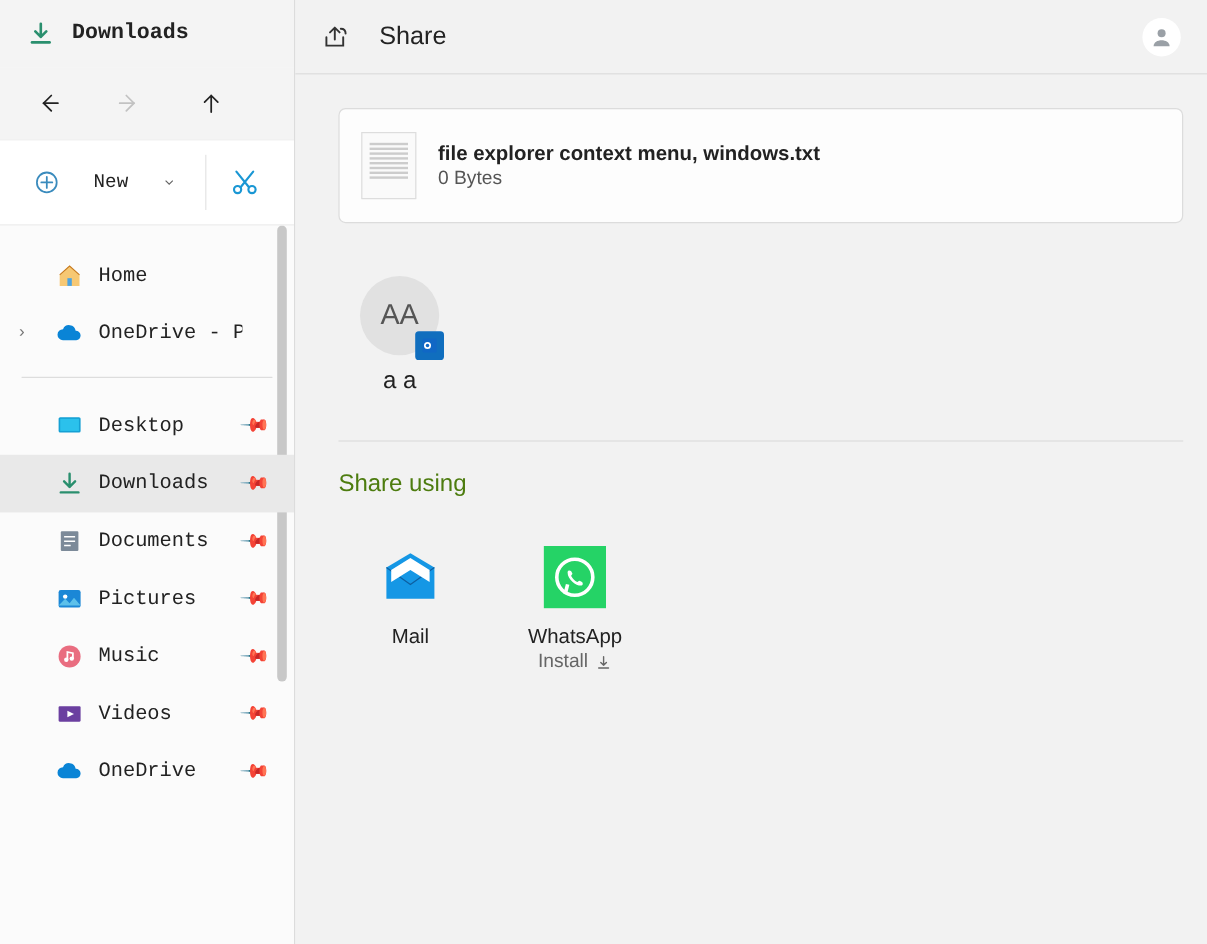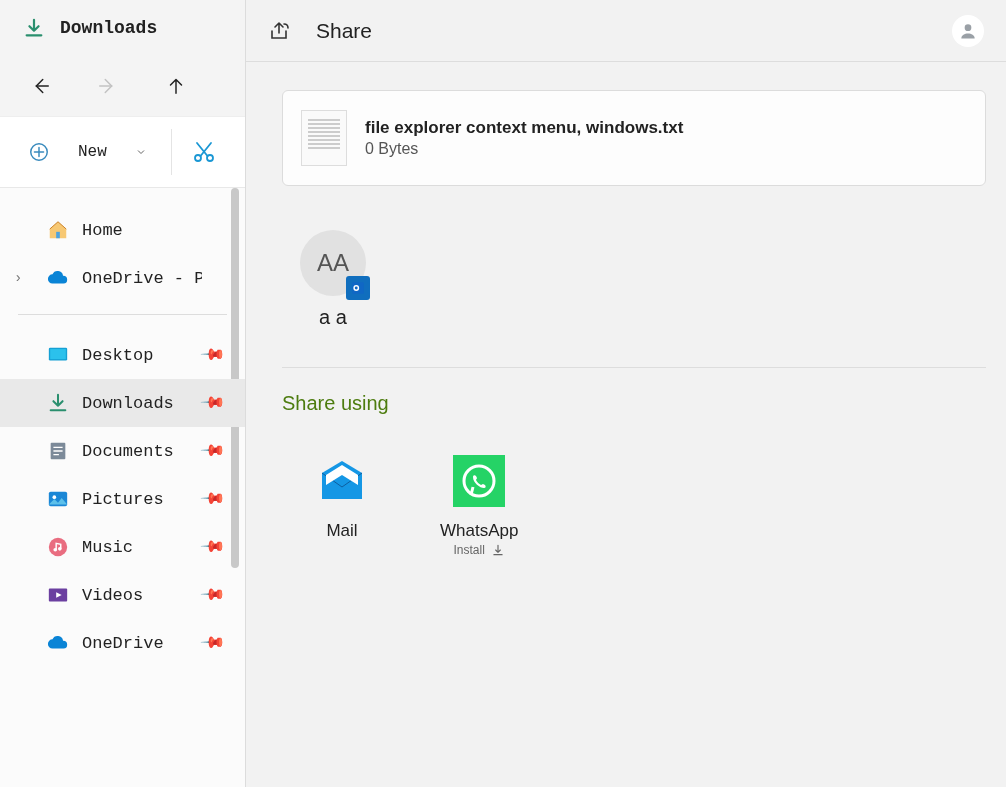--- a/index.html
+++ b/index.html
@@ -134,21 +134,21 @@
   .contact-name { font-size:20px;text-align:right; }
 
   .share-divider { height:1px; background:#ddd; margin: 38px 20px 0 36px;}
 
   .share-using { font-size:20px; color:#4d7c0f; margin: 24px 0 0 36px;}
 
   .apps { display:flex; gap: 72px; padding: 40px 0 0 70px;}
   .app-item { display:flex; flex-direction:column; align-items:center; cursor:pointer;}
   .app-icon { width:52px; height:52px; display:flex; align-items:center; justify-content:center;}
   .app-label { font-size:17px; margin-top:14px;}
-  .app-sub { font-size:12px; color:#666; margin-top:2px; display:flex; align-items:center; gap:6px;}
+  .app-sub { font-size:16px; color:#666; margin-top:2px; display:flex; align-items:center; gap:6px;}
 
   
   svg { display:block; }
 </style>
 </head>
 <body>
 
 <div class="explorer">
 
   <div class="titlebar">

